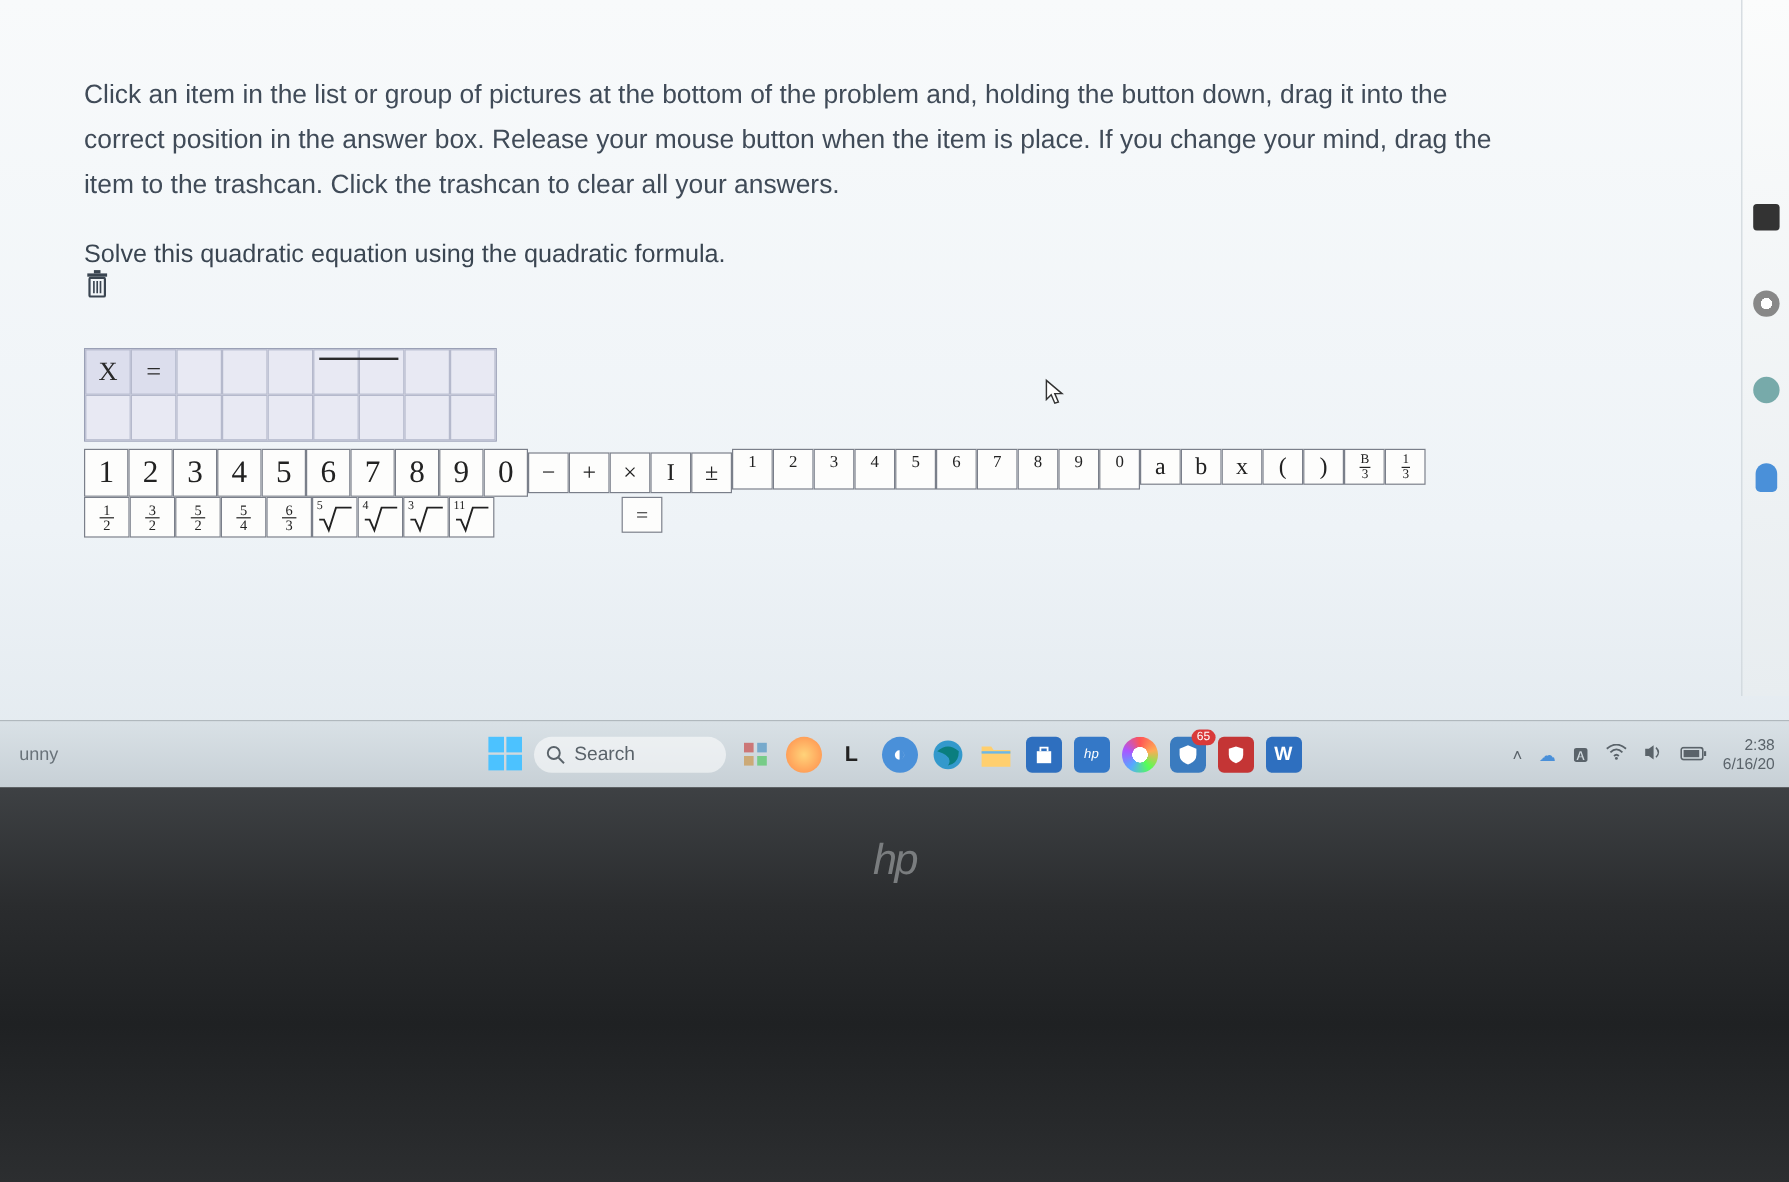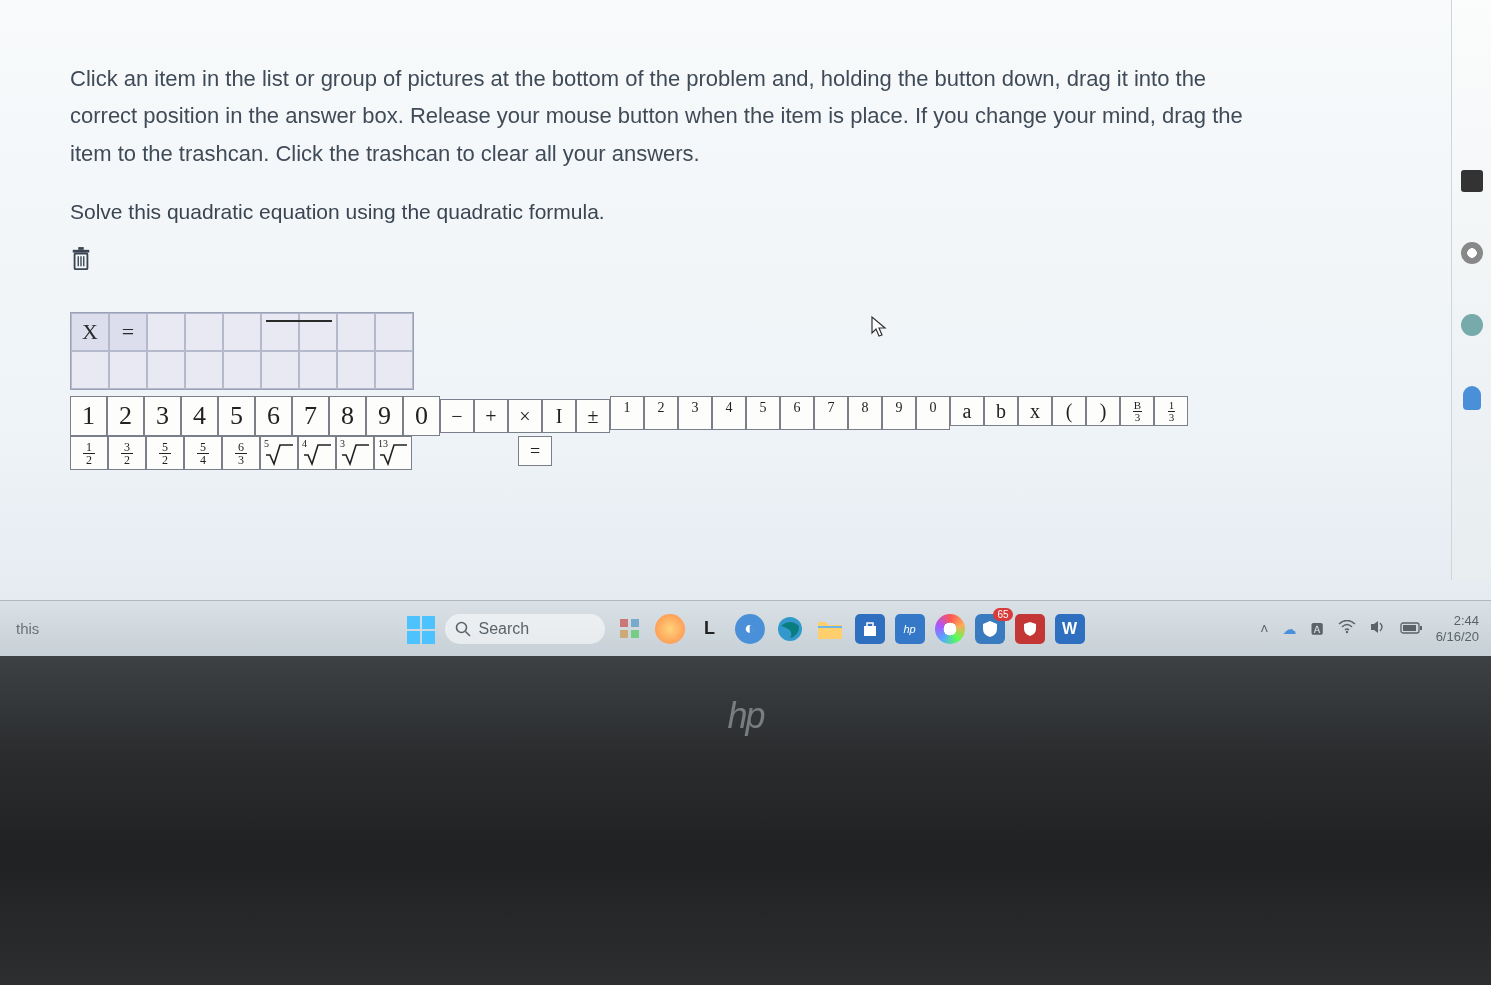--- a/index.html
+++ b/index.html
@@ -20,21 +20,20 @@
   .instructions {
     font-size: 22px;
     color: #404b58;
     line-height: 1.7;
     margin-bottom: 28px;
     max-width: 1200px;
   }
   .prompt {
     font-size: 21px;
     color: #3a4551;
-    margin-bottom: 22px;
   }
   .equation {
     font-size: 20px;
     color: #3a4551;
     margin-bottom: 22px;
   }
   .trashcan {
     width: 22px;
     height: 26px;
     display: inline-block;
@@ -177,21 +176,21 @@
     font-size: 15px;
     color: #6a737a;
     margin-right: auto;
     padding-left: 4px;
   }
   .task-center {
     position: absolute;
     left: 50%;
     transform: translateX(-50%);
     display: flex;
-    align-items: flex-end;
+    align-items: flex-start;
     gap: 10px;
   }
   .start-btn {
     width: 28px; height: 28px;
     display: grid;
     grid-template-columns: 1fr 1fr;
     grid-template-rows: 1fr 1fr;
     gap: 2px;
   }
   .start-btn span:nth-child(1){background:#4cc2ff;}
@@ -403,21 +402,21 @@
               <path d="M2 16 L6 16 L10 25 L16 6 L29 6" fill="none" stroke="#222" stroke-width="1.6"></path>
             </svg>
           </div>
           <div class="tile root">
             <span class="ridx">3</span>
             <svg viewBox="0 0 30 28">
               <path d="M2 16 L6 16 L10 25 L16 6 L29 6" fill="none" stroke="#222" stroke-width="1.6"></path>
             </svg>
           </div>
           <div class="tile root">
-            <span class="ridx">13</span>
+            <span class="ridx">11</span>
             <svg viewBox="0 0 30 28">
               <path d="M2 16 L6 16 L10 25 L16 6 L29 6" fill="none" stroke="#222" stroke-width="1.6"></path>
             </svg>
           </div>
           <div class="tile eq">=</div>
         </div>
     </div>
   </div>
 
   <span class="cursor-icon">
@@ -428,21 +427,21 @@
 
   <div class="right-strip">
     <span class="ic" style="background:#333;border-radius:3px;"></span>
     <span class="ic" style="background:radial-gradient(circle,#fff 30%,#888 31%);"></span>
     <span class="ic" style="background:#7aa;"></span>
     <span class="ic" style="width:18px;height:24px;border-radius:9px 9px 4px 4px;background:#4a90d9;"></span>
   </div>
 </div>
 
 <div class="taskbar">
-  <span class="weather">this</span>
+  <span class="weather">unny</span>
 
   <div class="task-center">
     <span class="start-btn">
         <span></span>
         <span></span>
         <span></span>
         <span></span>
       </span>
     <span class="search-box">
       <svg width="16" height="16" viewBox="0 0 16 16">
@@ -514,19 +513,19 @@
         </svg>
     </span>
     <span>
       <svg width="22" height="12" viewBox="0 0 22 12">
           <rect x="1" y="1" width="18" height="10" rx="2" fill="none" stroke="#5a636a" stroke-width="1.3"></rect>
           <rect x="20" y="4" width="2" height="4" fill="#5a636a"></rect>
           <rect x="3" y="3" width="13" height="6" fill="#5a636a"></rect>
         </svg>
     </span>
     <span class="clock">
-      <span>2:44</span><br><span>6/16/20</span>
+      <span>2:38</span><br><span>6/16/20</span>
     </span>
   </div>
 </div>
 
 <div class="bezel"></div>
 <div class="hp-logo">hp</div>
 
 </body></html>

